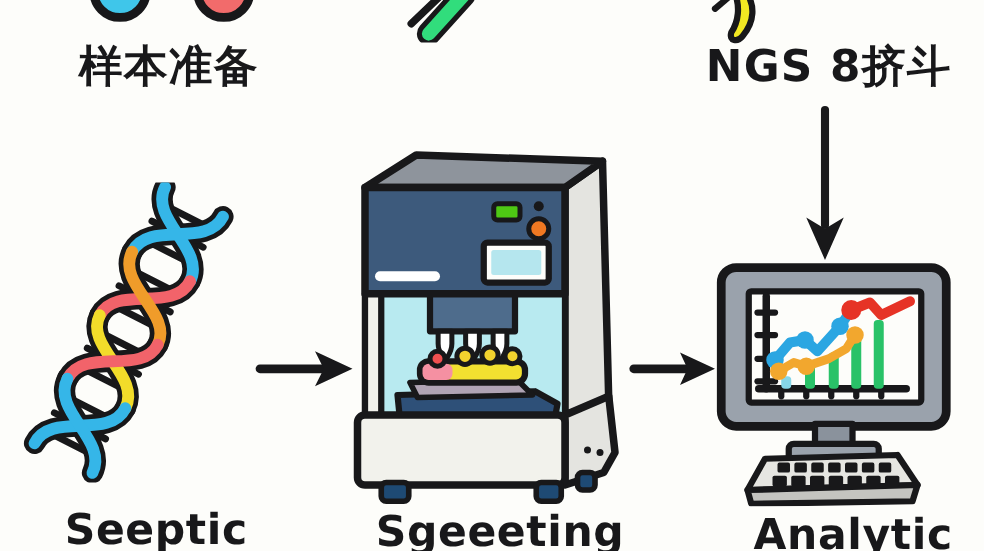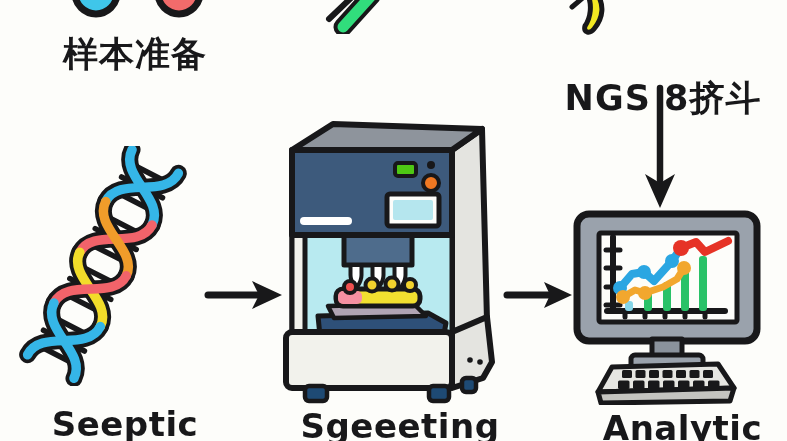--- a/index.html
+++ b/index.html
@@ -29,21 +29,21 @@
     <line x1="21" y1="27" x2="49" y2="-4" stroke-width="19" stroke-linecap="round" stroke="#18181a"></line>
     <line x1="21" y1="27" x2="49" y2="-4" stroke-width="11" stroke-linecap="round" stroke="#31dd7c"></line>
   </svg>
 
   <svg class="abs" style="left:563px;top:0;" width="52" height="40" viewBox="0 0 52 40">
     <line x1="9" y1="7" x2="22" y2="-4" stroke-width="5" stroke-linecap="round" stroke="#18181a"></line>
     <path d="M34,-6 C41,4 41,17 31,29 C27,34 20,33 22,26 C28,17 29,5 25,-5 Z" stroke-width="5" stroke-linejoin="round" fill="#f2e822" stroke="#18181a"></path>
   </svg>
 
   <div class="lbl lbl-zh" style="left:30px;top:36px;width:210px;">样本准备</div>
-  <div class="lbl lbl-zh" style="left:558px;top:36px;width:210px;margin-top:44px;">NGS 8挤斗</div>
+  <div class="lbl lbl-zh" style="left:558px;top:36px;width:210px;">NGS 8挤斗</div>
 
   <svg class="abs" style="left:640px;top:82px;" width="40" height="128" viewBox="0 0 40 128">
     <line x1="20" y1="6" x2="20" y2="98" stroke-width="6.5" stroke-linecap="round" stroke="#18181a"></line>
     <path d="M20,126 L5,92 L20,101 L35,92 Z" fill="#18181a"></path>
   </svg>
 
   <svg class="abs" style="left:18px;top:146px;" width="175" height="240" viewBox="0 0 175 240">
     <g transform="translate(85,118) rotate(27)" stroke-linecap="round">
 
       <g stroke-width="5.5" stroke="#18181a">

